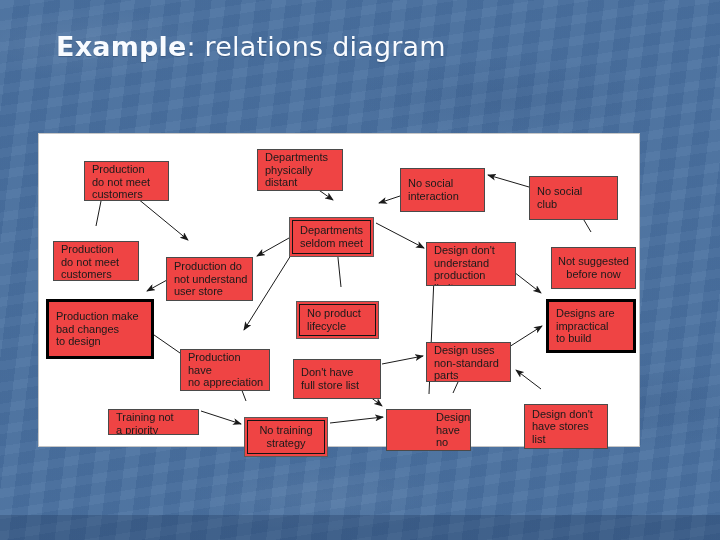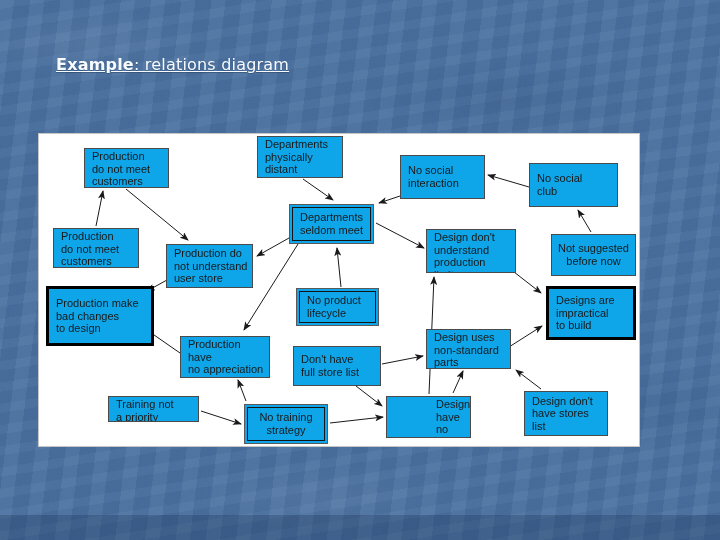--- a/index.html
+++ b/index.html
@@ -16,45 +16,45 @@
       radial-gradient(ellipse 200px 50px at 45% 92%, rgba(255,255,255,0.05), transparent 70%),
       repeating-linear-gradient(97deg, rgba(255,255,255,0.035) 0 14px, rgba(8,25,60,0.045) 14px 30px),
       repeating-linear-gradient(171deg, rgba(255,255,255,0.025) 0 9px, rgba(8,25,60,0.03) 9px 21px);
     font-family:"Liberation Sans", sans-serif;
   }
   .bottom-band{
     position:absolute;left:0;top:515px;width:720px;height:25px;
     background:rgba(12,34,66,0.22);
   }
   .title{
-    position:absolute;left:56px;top:55px;
+    position:absolute;left:56px;top:31px;
     font-family:"DejaVu Sans", sans-serif;
-    font-size:16px;color:#f8fbff;
+    font-size:27px;color:#f8fbff;
     letter-spacing:0.2px;
     text-shadow:0 1px 1px rgba(20,40,70,0.35);
     white-space:nowrap;
-    text-decoration:underline;
   }
   .title .b{font-weight:bold;}
   .panel{
     position:absolute;left:38px;top:133px;width:600px;height:312px;
     background:#ffffff;
     border:1px solid #c6c6c6;
     box-sizing:content-box;
   }
   .edges{position:absolute;left:0;top:0;}
   .node{
     position:absolute;
-    background:#0ea5e9;
+    background:#ef4444;
     border:1px solid #4a4a4a;
     box-sizing:border-box;
     display:flex;
     font-size:11px;line-height:1.15;
     color:#1a1a1a;
     overflow:hidden;
+    margin-top:13px;
   }
   .node .txt{
     white-space:pre-line;
     margin:auto 0;
     padding:1px 3px 1px 7px;
     width:100%;
     box-sizing:border-box;
   }
   .node.center .txt{text-align:center;padding:1px 2px;}
   .node.bold{border:3px solid #000;}

